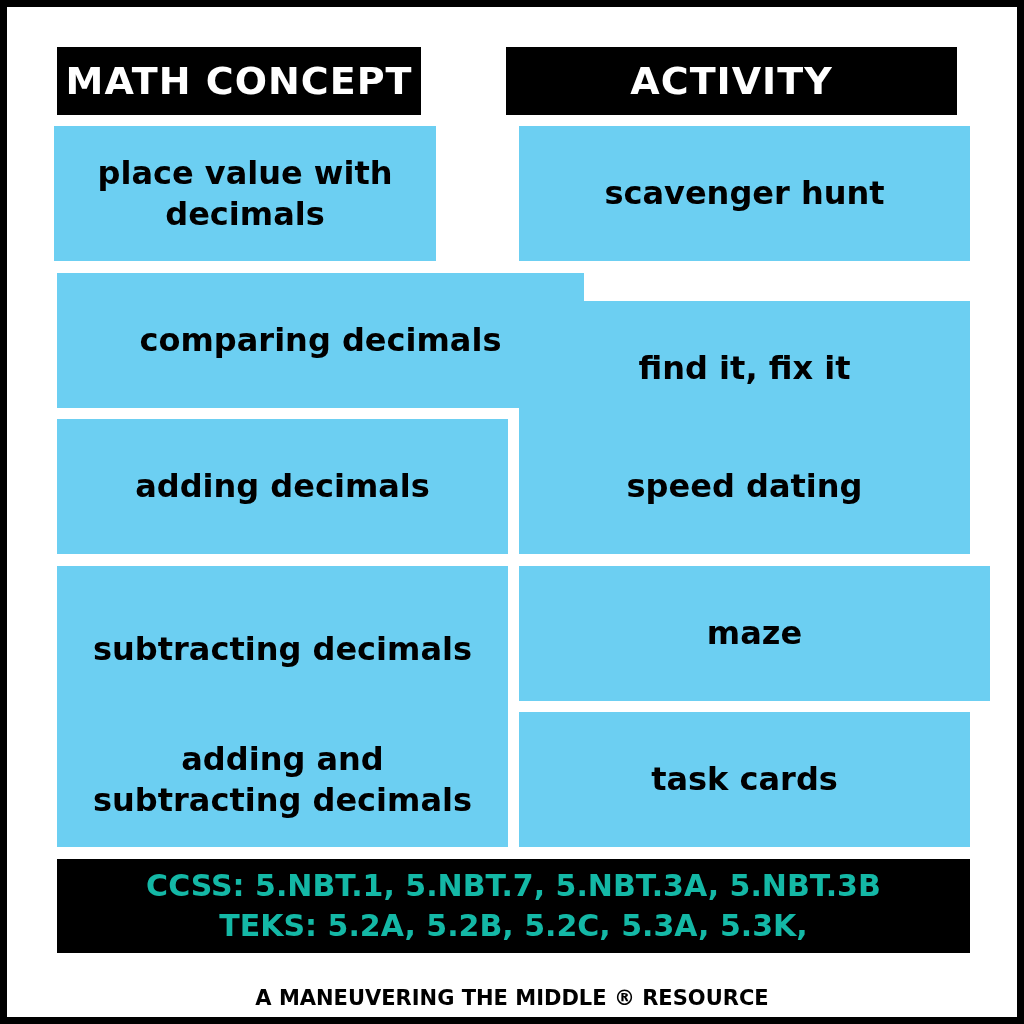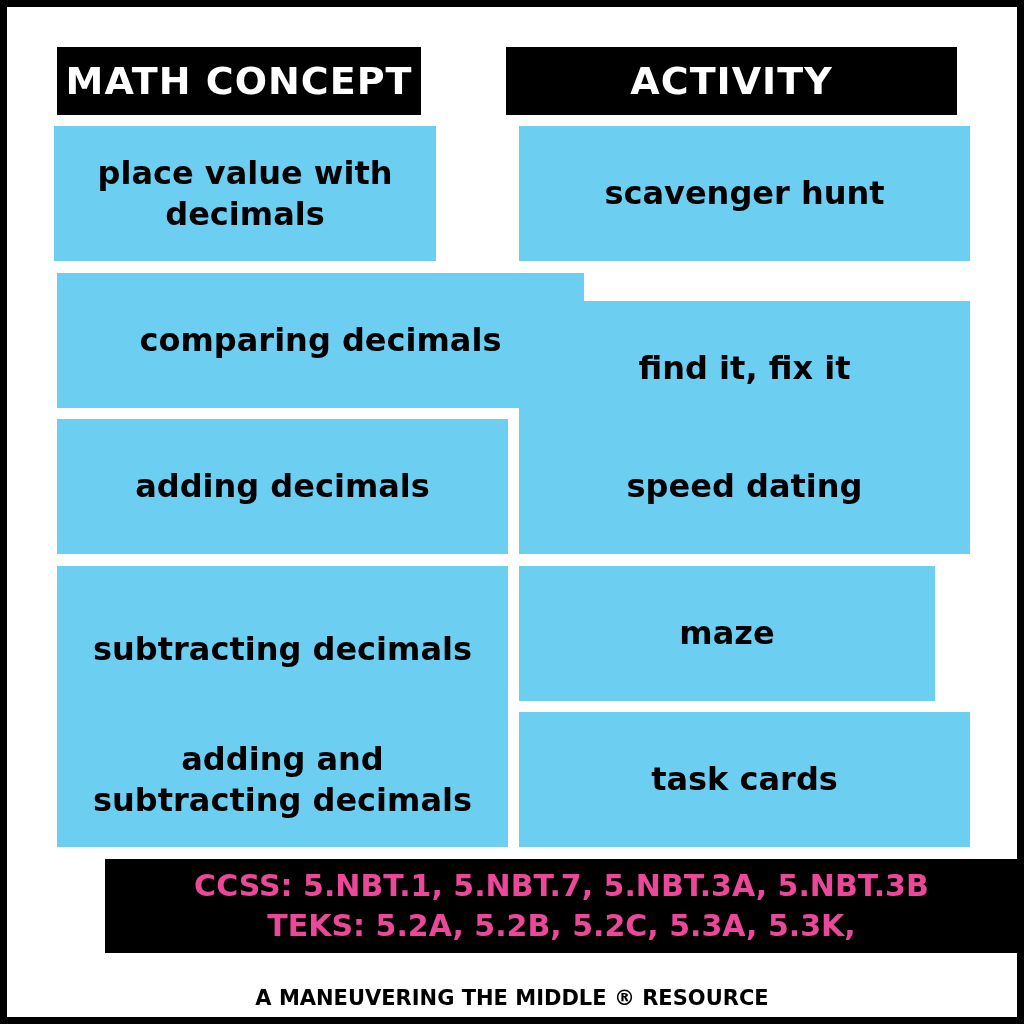--- a/index.html
+++ b/index.html
@@ -2,21 +2,21 @@
 <html><head>
 <meta charset="utf-8">
 <style>
   html, body { margin:0; padding:0; }
   body { width:1024px; height:1024px; background:#000; position:relative; overflow:hidden;
          font-family:"DejaVu Sans", sans-serif; }
   .frame { position:absolute; left:7px; top:7px; width:1010px; height:1010px; background:#fff; }
   .cell { position:absolute; display:flex; align-items:center; justify-content:center; text-align:center; box-sizing:border-box; }
   .hdr { background:#000; color:#fff; font-weight:bold; font-size:38px; letter-spacing:1px; }
   .blue { background:#6ccff2; color:#000; font-weight:bold; font-size:32px; line-height:41px; padding:0 20px; }
-  .footer { background:#000; color:#ec4899; font-weight:bold; font-size:30px; line-height:40px; flex-direction:column;margin-left:48px; }
+  .footer { background:#000; color:#14b8a6; font-weight:bold; font-size:30px; line-height:40px; flex-direction:column; }
   .credit { position:absolute; left:0; width:1024px; top:986px; text-align:center; font-weight:bold; font-size:21px; color:#000; }
 </style>
 </head>
 <body>
 
 <div class="frame"></div>
 
 <div class="cell hdr" style="left:57px;top:47px;width:364px;height:68px;">
     <span>MATH CONCEPT</span>
   </div>
@@ -41,21 +41,21 @@
 <div class="cell blue" style="left:57px;top:419px;width:451px;height:135px;justify-content:center;">
     <span>adding decimals</span>
   </div>
 <div class="cell blue" style="left:519px;top:419px;width:451px;height:135px;">
     <span>speed dating</span>
   </div>
 
 <div class="cell blue" style="left:57px;top:566px;width:451px;height:166px;">
     <span>subtracting decimals</span>
   </div>
-<div class="cell blue" style="left:519px;top:566px;width:416px;height:135px;">
+<div class="cell blue" style="left:519px;top:566px;width:471px;height:135px;">
     <span>maze</span>
   </div>
 
 <div class="cell blue" style="left:57px;top:712px;width:451px;height:135px;">
     <span>adding and subtracting decimals</span>
   </div>
 <div class="cell blue" style="left:519px;top:712px;width:451px;height:135px;">
     <span>task cards</span>
   </div>
 

